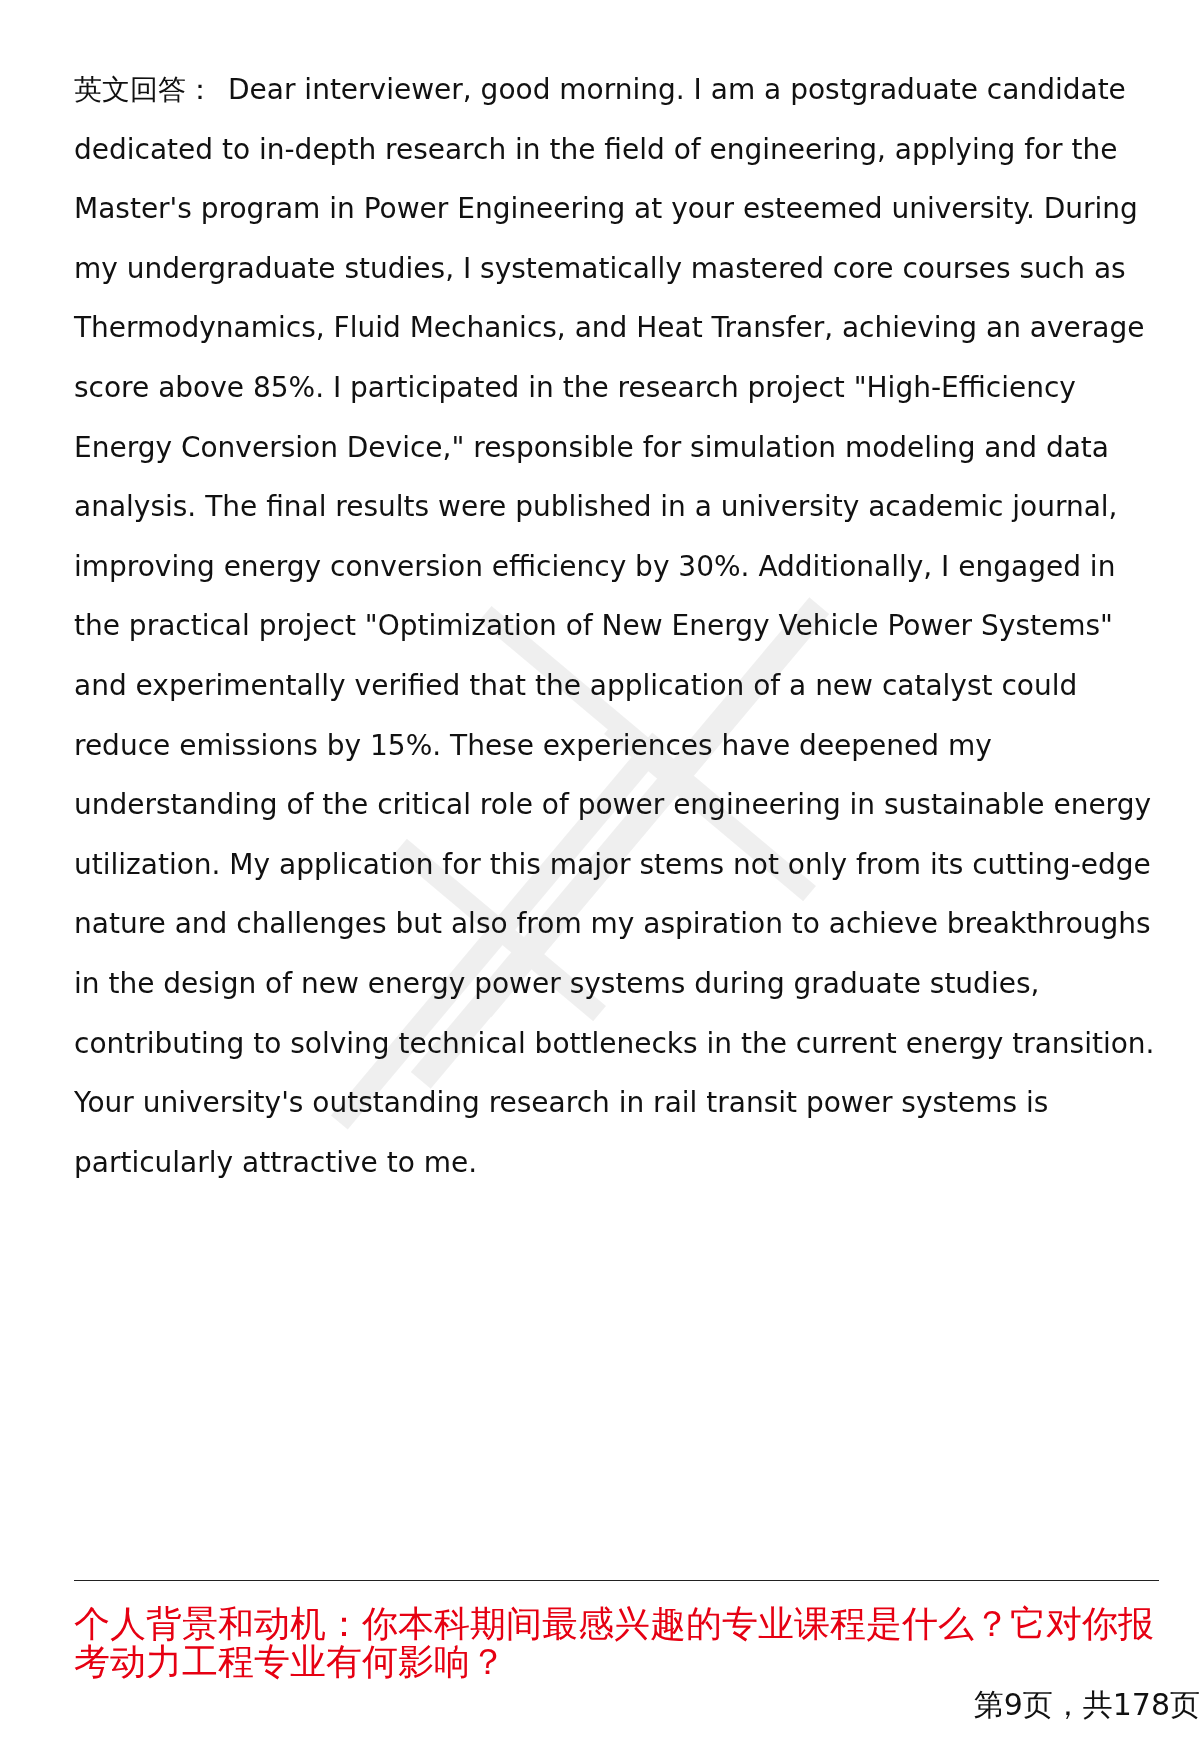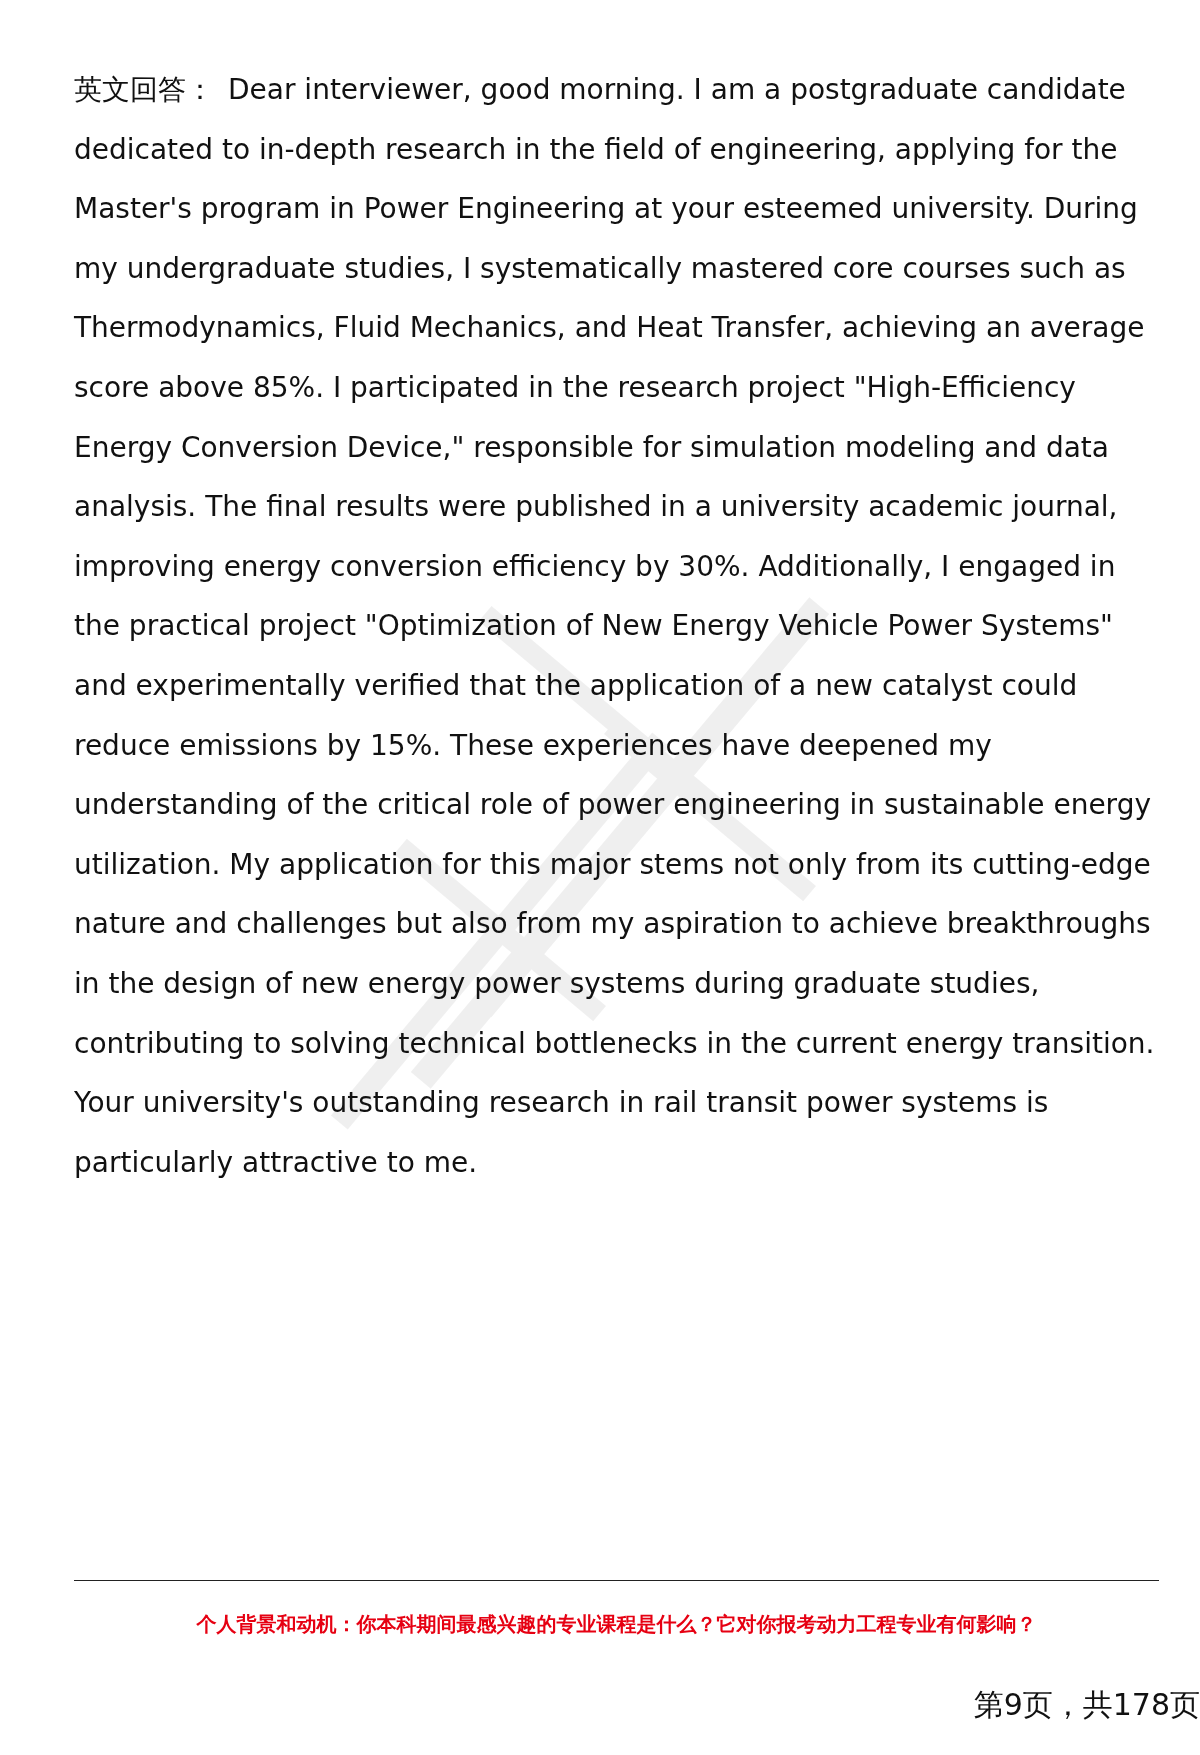--- a/index.html
+++ b/index.html
@@ -19,21 +19,21 @@
     word-spacing: 0;
   }
   .label { margin-right: 14px; }
   .tips { margin-top: 36px; font-size: 28px; line-height: 57px; }
   .divider {
     position: absolute; left: 74px; top: 1580px; width: 1085px; height: 0;
     border-top: 1.5px solid #222;
   }
   .question {
     position: absolute; left: 74px; top: 1605px; width: 1085px;
-    color: #e60012; font-weight: bold; font-size: 20px; line-height: 38px; text-align: center;
+    color: #e60012; font-weight: normal; font-size: 36px; line-height: 38px;
   }
   .footer {
     position: absolute; left: 0; top: 1685px; width: 1200px; text-align: right;
     font-size: 30px; line-height: 40px; color: #111;
   }
 </style>
 </head>
 <body>
 
 <div class="page">

